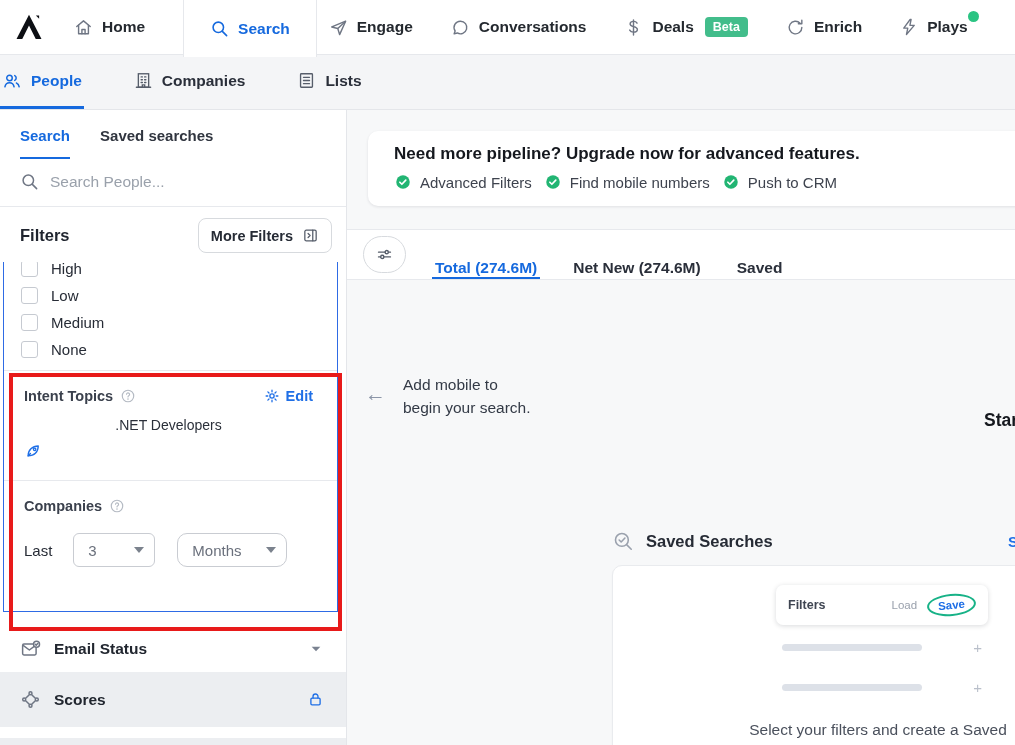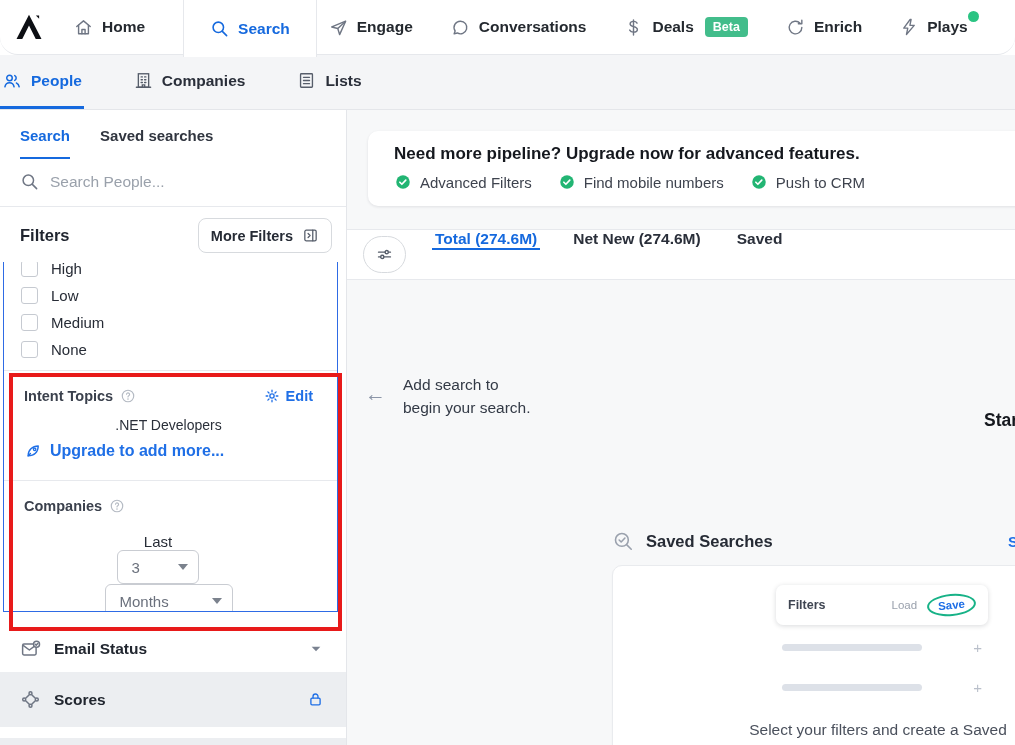--- a/index.html
+++ b/index.html
@@ -1,21 +1,21 @@
 <!DOCTYPE html>
 <html><head>
 <meta charset="utf-8">
 <style>
   * { margin:0; padding:0; box-sizing:border-box; }
   html,body { width:1015px; height:745px; overflow:hidden; }
   body { font-family:"Liberation Sans", sans-serif; background:#fff; color:#1c2028; position:relative; }
   svg { display:block; }
 
   
-  .topnav { height:55px; background:#fff; border-bottom:1px solid #e6e8ec; display:flex; align-items:center; padding-left:14px; position:relative; z-index:5;border-radius:18px; }
+  .topnav { height:55px; background:#fff; border-bottom:1px solid #e6e8ec; display:flex; align-items:center; padding-left:14px; position:relative; z-index:5; }
   .logo { margin-right:30px; display:flex; align-items:center; }
   .nav-item { display:flex; align-items:center; gap:9px; margin-right:38px; font-size:15.5px; color:#24292f; font-weight:600; cursor:pointer; position:relative; }
   .nav-item .ic { color:#6f7684; }
   .nav-tab-active { height:57px; align-self:flex-start; display:flex; align-items:center; gap:9px; background:#fff; border-left:1px solid #e6e8ec; border-right:1px solid #e6e8ec; padding:0 26px; margin:0 12px 0 0; color:#1569de; font-size:15.5px; font-weight:600; cursor:pointer; position:relative; z-index:6; }
   .nav-tab-active .ic { color:#1569de; }
   .beta-badge { background:#42bd8b; color:#fff; font-size:12.5px; font-weight:600; border-radius:4px; padding:3px 8px; margin-left:2px; }
   .plays-dot { position:absolute; top:-7px; right:-11px; width:11px; height:11px; border-radius:50%; background:#2bc483; }
 
   
   .subnav { height:55px; background:#f4f5f7; border-bottom:1px solid #e4e6ea; display:flex; align-items:stretch; }
@@ -48,43 +48,43 @@
   .lp-divider { height:1px; background:#e7e9ed; margin-top:7px; }
 
   .section { padding:17px 24px 0 20px; }
   .sec-head { display:flex; justify-content:space-between; align-items:center; }
   .sec-title { display:flex; align-items:center; gap:7px; font-size:14.5px; color:#3b414d; font-weight:600; }
   .help-ic { color:#b4bac3; }
   .edit-link { display:flex; align-items:center; gap:6px; color:#1f6fe6; font-size:14.5px; font-weight:600; cursor:pointer; }
   .intent-value { font-size:14px; color:#2b303a; margin-top:13px;text-align:center; }
   .upgrade-link { display:flex; align-items:center; gap:8px; color:#1f6fe6; font-size:16px; font-weight:600; margin-top:9px; cursor:pointer; }
 
-  .tf-controls { display:flex; align-items:center; margin-top:19px;flex-direction:column; }
+  .tf-controls { display:flex; align-items:center; margin-top:19px; }
   .tf-last { font-size:15px; color:#272c36; margin-right:21px; }
   .tf-select { height:34px; border:1px solid #c9ccd2; border-radius:6px; background:#fff; display:flex; align-items:center; justify-content:space-between; padding:0 10px 0 14px; color:#6a707c; font-size:15px; cursor:pointer; }
   .tf-select.num { width:82px; margin-right:22px; }
-  .tf-select.unit { width:128px; }
+  .tf-select.unit { width:110px;border-radius:10px; }
   .caret { width:0; height:0; border-left:5px solid transparent; border-right:5px solid transparent; border-top:6px solid #7b828d; }
 
   .annotation-rect { position:absolute; left:9px; top:263px; width:333px; height:258px; border:4px solid #e81a1a; z-index:10; pointer-events:none; }
 
   .email-row { display:flex; align-items:center; gap:13px; padding:0 22px 0 20px; height:40px; margin-top:17px; cursor:pointer; }
   .row-label { font-size:15.5px; font-weight:600; color:#21262f; }
   .email-row .chev { margin-left:auto; color:#7a8290; }
   .scores-row { display:flex; align-items:center; gap:13px; background:#eceef1; height:55px; padding:0 22px 0 20px; margin-top:3px; cursor:pointer; }
   .scores-row .lock { margin-left:auto; color:#1f6fe6; }
   .bottom-strip { position:absolute; bottom:0; left:0; width:346px; height:7px; background:#eceef1; }
 
   
   .banner { margin:21px -12px 0 21px; background:#fff; border-radius:10px; padding:13px 26px 15px 26px; box-shadow:0 1px 3px rgba(16,24,40,.10); }
   .banner-title { font-size:17px; font-weight:700; color:#15181e; }
-  .banner-feats { display:flex; gap:26px; margin-top:9px; }
+  .banner-feats { display:flex; gap:12px; margin-top:9px; }
   .feat { display:flex; align-items:center; gap:8px; font-size:15px; color:#3e434e; }
 
-  .tabs-band { margin-top:23px; background:#fff; border-top:1px solid #e7e9ed; border-bottom:1px solid #e7e9ed; height:51px; display:flex; align-items:flex-start; padding-left:16px; }
+  .tabs-band { margin-top:23px; background:#fff; border-top:1px solid #e7e9ed; border-bottom:1px solid #e7e9ed; height:51px; display:flex; align-items:flex-end; padding-left:16px; }
   .pill-btn { width:43px; height:37px; border:1px solid #d7dade; border-radius:19px; background:#fff; display:flex; align-items:center; justify-content:center; align-self:center; margin-right:26px; cursor:pointer; }
   .r-tab { display:flex; align-items:center; padding:0 3px; margin-right:30px; font-size:15.5px; font-weight:600; color:#2a2f3a; border-bottom:2px solid transparent; cursor:pointer; }
   .r-tab.active { color:#1569de; border-bottom-color:#1569de; }
 
   .empty-state { position:absolute; left:18px; top:263px; display:flex; gap:17px; }
   .empty-arrow { font-size:21px; color:#8c96a8; margin-top:9px; }
   .empty-text { font-size:15.5px; color:#333a46; line-height:23px; }
   .start-text { position:absolute; left:637px; top:300px; font-size:17.5px; font-weight:700; color:#15181e; white-space:nowrap; }
 
   .ss-head { position:absolute; left:265px; top:420px; right:0; display:flex; align-items:center; gap:12px; }
@@ -283,21 +283,20 @@
         </div>
         <div class="intent-value">.NET Developers</div>
         <div class="upgrade-link">
           <span>
               <svg width="18" height="18" viewBox="0 0 24 24" fill="none" stroke="currentColor" stroke-width="1.8" stroke-linecap="round" stroke-linejoin="round">
                 <path d="M5.5 18.5c0-4 1-6.7 3.7-9.4C11.9 6.4 14.8 5.3 19 5.3c0 4.2-1.1 7.1-3.8 9.8-2.7 2.7-5.4 3.4-9.7 3.4Z"></path>
                 <circle cx="14.2" cy="9.8" r="1.6"></circle>
                 <path d="M5.5 18.5l3.1-3.1"></path>
               </svg>
             </span>
-          <span>Upgrade to add more...</span>
         </div>
       </div>
 
       <div class="lp-divider" style="margin-top:20px"></div>
 
       <div class="section">
         <div class="sec-title">
           <span>Companies</span>
           <span class="help-ic">
               <svg width="16" height="16" viewBox="0 0 24 24" fill="none" stroke="currentColor" stroke-width="1.7">
@@ -407,21 +406,21 @@
           </span>
       </button>
       <div class="r-tab active">Total (274.6M)</div>
       <div class="r-tab">Net New (274.6M)</div>
       <div class="r-tab">Saved</div>
     </div>
 
     <div class="empty-state">
       <span class="empty-arrow">←</span>
       <div class="empty-text">
-        <div>Add search to</div>
+        <div>Add mobile to</div>
         <div>begin your search.</div>
       </div>
     </div>
 
     <div class="start-text">Start</div>
 
     <div class="ss-head">
       <span style="color:#9aa1ad">
           <svg width="22" height="22" viewBox="0 0 24 24" fill="none" stroke="currentColor" stroke-width="1.7" stroke-linecap="round" stroke-linejoin="round">
             <circle cx="10.8" cy="10.8" r="7"></circle>

